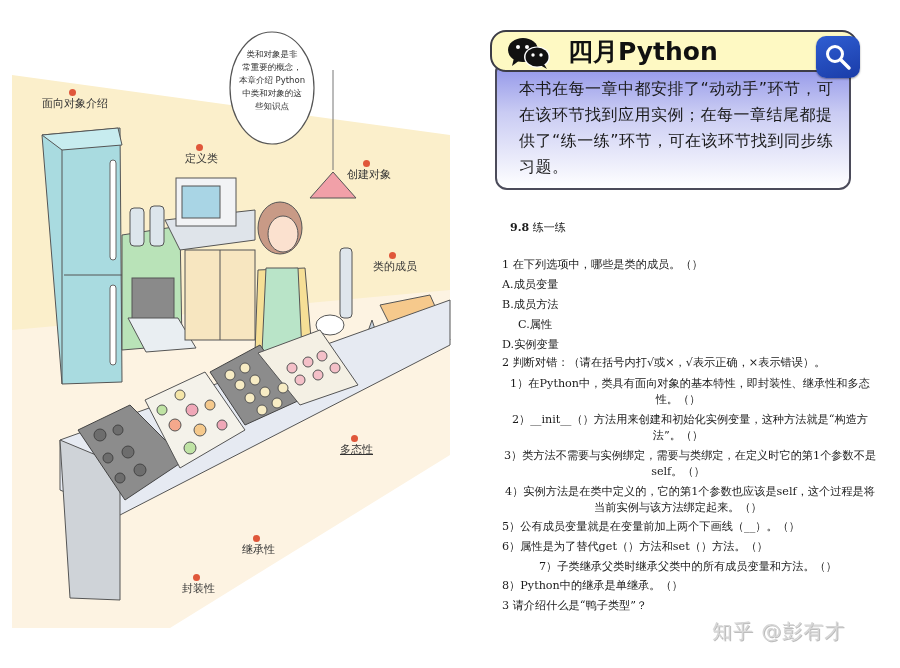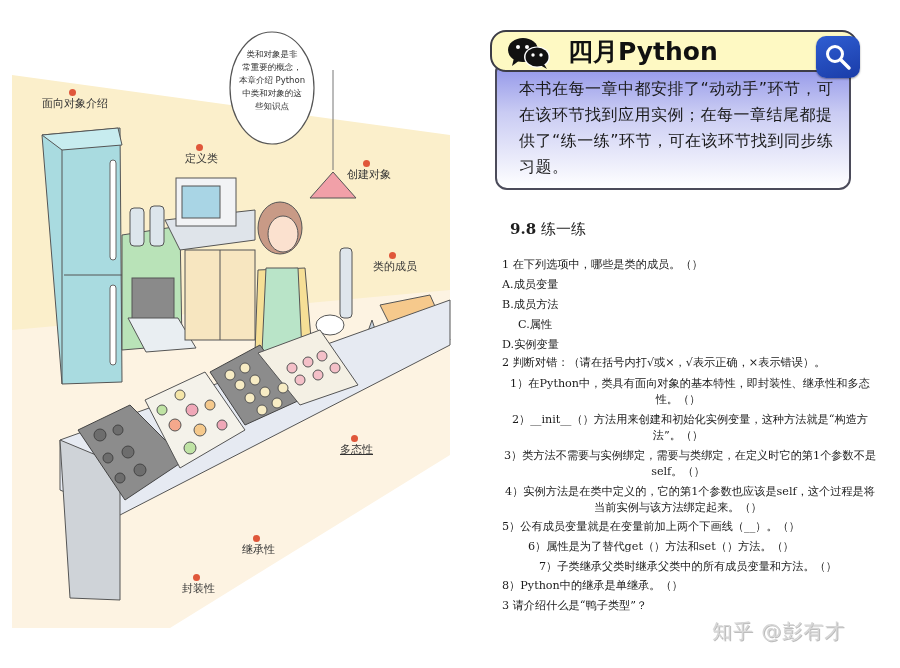--- a/index.html
+++ b/index.html
@@ -19,21 +19,21 @@
   .card-body { position: absolute; left: 22px; top: 14px; width: 320px; font-size: 16px; line-height: 26px; color: #1a1a1a; letter-spacing: 0.5px; }
   .title-bar { position: absolute; left: 490px; top: 30px; width: 368px; height: 42px; border: 2px solid #3c3c46; border-radius: 16px; background: #fef9c3; }
   .title-text { position: absolute; left: 76px; top: 2px; font-size: 25px; font-weight: bold; color: #111; line-height: 36px; }
   .wechat-icon { position: absolute; left: 14px; top: 4px; width: 46px; height: 34px; }
   .search-btn { position: absolute; left: 816px; top: 36px; width: 44px; height: 42px; border-radius: 10px;
                 background: linear-gradient(160deg, #2f5ed2 0%, #1a3ca8 100%); box-shadow: 0 1px 2px rgba(0,0,0,0.4); }
   .search-btn svg { position: absolute; left: 7px; top: 6px; }
 
   
   .doc { position: absolute; left: 478px; top: 220px; width: 400px; font-family: "DejaVu Serif", "Liberation Serif", serif; color: #1c1c1c; }
-  .doc-heading { position: absolute; left: 32px; top: 0px; font-size: 15px; white-space: nowrap; }
+  .doc-heading { position: absolute; left: 32px; top: 0px; font-size: 11px; white-space: nowrap; }
   .doc-heading b { font-weight: bold; }
   .line { position: absolute; font-size: 11.2px; line-height: 14px; white-space: nowrap; }
   .line.wrap { white-space: normal; text-align: center; }
 
   .watermark { position: absolute; left: 712px; top: 618px; font-size: 20px; color: #d6d6d6; letter-spacing: 1px;
                text-shadow: 1px 1px 0 #bdbdbd; font-family: "DejaVu Sans", sans-serif; }
 </style>
 </head>
 <body>
 
@@ -201,20 +201,20 @@
   <div class="line" style="left:40px; top:98px;">C.属性</div>
   <div class="line" style="left:24px; top:118px;">D.实例变量</div>
 
   <div class="line" style="left:24px; top:136px;">2 判断对错：（请在括号内打√或×，√表示正确，×表示错误）。</div>
 
   <div class="line wrap" style="left:0; top:156px; width:400px; text-indent:24px; line-height:16px;">1）在Python中，类具有面向对象的基本特性，即封装性、继承性和多态性。（）</div>
   <div class="line wrap" style="left:0; top:192px; width:400px; text-indent:24px; line-height:16px;">2）__init__（）方法用来创建和初始化实例变量，这种方法就是“构造方法”。（）</div>
   <div class="line wrap" style="left:0; top:228px; width:400px; text-indent:24px; line-height:16px;">3）类方法不需要与实例绑定，需要与类绑定，在定义时它的第1个参数不是self。（）</div>
   <div class="line wrap" style="left:0; top:264px; width:400px; text-indent:24px; line-height:16px;">4）实例方法是在类中定义的，它的第1个参数也应该是self，这个过程是将当前实例与该方法绑定起来。（）</div>
   <div class="line" style="left:24px; top:300px;">5）公有成员变量就是在变量前加上两个下画线（__）。（）</div>
-  <div class="line" style="left:24px; top:320px;margin-left:26px;">6）属性是为了替代get（）方法和set（）方法。（）</div>
+  <div class="line" style="left:24px; top:320px;">6）属性是为了替代get（）方法和set（）方法。（）</div>
   <div class="line" style="left:24px; top:340px;margin-left:37px;">7）子类继承父类时继承父类中的所有成员变量和方法。（）</div>
   <div class="line" style="left:24px; top:359px;">8）Python中的继承是单继承。（）</div>
 
   <div class="line" style="left:24px; top:379px;">3 请介绍什么是“鸭子类型”？</div>
 </div>
 
 <div class="watermark">知乎 @彭有才</div>
 
 </body></html>

